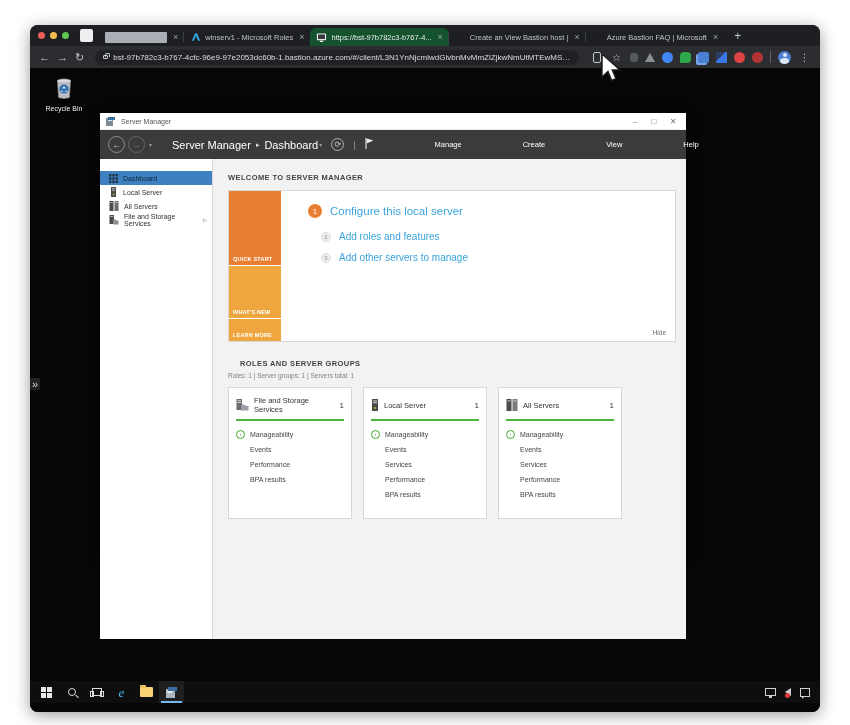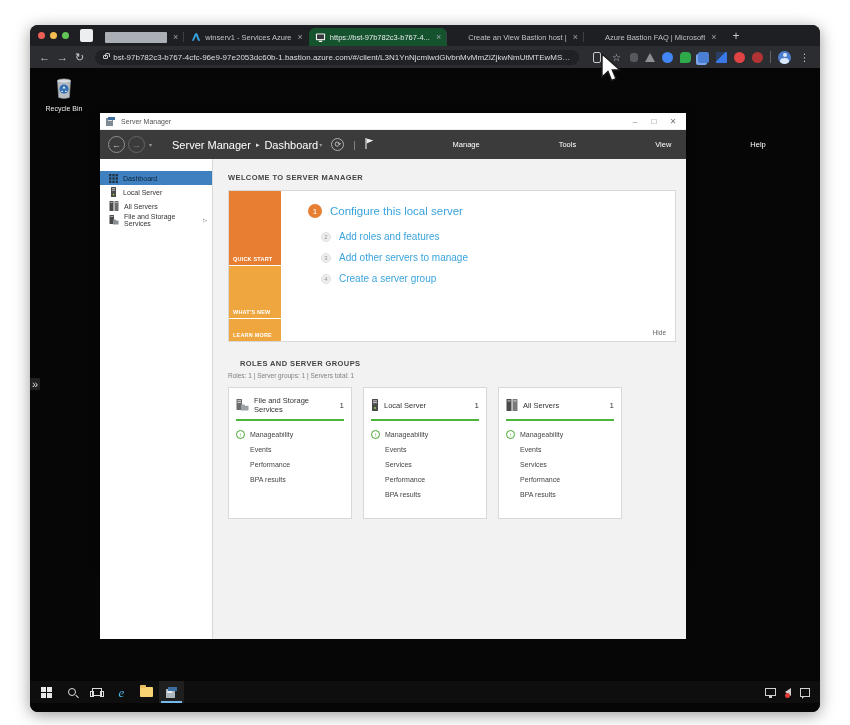--- a/index.html
+++ b/index.html
@@ -67,21 +67,21 @@
           display:flex; align-items:center; justify-content:center; font-size:9px; margin-right:3px; flex:0 0 auto; }
   .circ.dim { border-color:#666; color:#777; }
   .nav-caret { color:#999; font-size:6px; margin:0 0 0 1px; }
   .crumb { margin-left:20px; color:#fff; font-size:11px; display:flex; align-items:center; gap:5px; white-space:nowrap; }
   .crumb .sep { font-size:7px; color:#e0e0e0; }
   .sm-nav-right { margin-left:auto; display:flex; align-items:center; gap:9px; }
   .refresh-circ { width:13px; height:13px; border-radius:50%; border:1px solid #b0b0b0; color:#cfcfcf;
                   font-size:8px; display:flex; align-items:center; justify-content:center; }
   .nav-sep { color:#9a9a9a; font-size:9px; }
   .flag { color:#ededed; font-size:10px; }
-  .sm-menu { color:#ffffff; font-size:7.5px; margin-left:26px;padding-left:44px; }
+  .sm-menu { color:#ffffff; font-size:7.5px; margin-left:8px;padding-left:44px; }
 
   .sm-body { display:flex; height:480px; }
   .sm-side { width:113px; background:#ffffff; border-right:1px solid #d9d9d9; padding-top:12px; flex:0 0 auto; }
   .side-item { height:14px; display:flex; align-items:center; gap:5px; padding:0 5px 0 9px;
                font-size:7px; color:#333; }
   .side-item.selected { background:#3f80c0; color:#0d2438; }
   .side-arrow { margin-left:auto; font-size:5px; color:#555; }
   .sicon { flex:0 0 auto; display:flex; }
 
   .sm-main { flex:1; background:#f2f2f2; padding:14px 10px 0 15px; position:relative; overflow:hidden; }
@@ -167,21 +167,21 @@
         <span class="redacted-block"></span>
         <span class="tclose">×</span>
       </div>
 
       <div class="tab">
         <span class="fav">
           <svg width="10" height="10" viewBox="0 0 12 12">
               <path d="M5 1.5 h2.4 L11 10.5 H8.3 L6.2 4.4 L3.3 10.5 H1 Z" fill="#35a2e0"></path>
             </svg>
         </span>
-        <span class="tab-title">winserv1 - Services Azure</span>
+        <span class="tab-title">winserv1 - Microsoft Roles</span>
         <span class="tclose">×</span>
       </div>
 
       <div class="tab active">
         <span class="fav">
           <svg width="11" height="11" viewBox="0 0 12 12">
               <rect x="1" y="1.5" width="10" height="7.5" rx="1" fill="#f2f2f2"></rect>
               <rect x="2.2" y="2.7" width="7.6" height="5" fill="#36383c"></rect>
               <rect x="4.2" y="9.5" width="3.6" height="1.4" fill="#f2f2f2"></rect>
             </svg>
@@ -280,21 +280,21 @@
             <span class="nav-caret">▾</span>
             <span class="refresh-circ">⟳</span>
             <span class="nav-sep">|</span>
             <span class="flag">
               <svg width="9" height="11" viewBox="0 0 9 11">
                   <path d="M1 0 V11" stroke="#ededed" stroke-width="1.1"></path>
                   <path d="M1.6 0.6 L8.4 2.6 L1.6 5.4 Z" fill="#ededed"></path>
                 </svg>
             </span>
             <span class="sm-menu">Manage</span>
-            <span class="sm-menu">Tools</span>
+            <span class="sm-menu">Create</span>
             <span class="sm-menu">View</span>
             <span class="sm-menu">Help</span>
           </span>
         </div>
 
         <div class="sm-body">
           <div class="sm-side">
             <div class="side-item selected">
               <span class="sicon">
                 <svg width="9" height="9" viewBox="0 0 9 9">
@@ -369,24 +369,20 @@
                   <span class="s1">Configure this local server</span>
                 </div>
                 <div class="step">
                   <span class="n">2</span>
                   <span class="s">Add roles and features</span>
                 </div>
                 <div class="step">
                   <span class="n">3</span>
                   <span class="s">Add other servers to manage</span>
                 </div>
-                <div class="step">
-                  <span class="n">4</span>
-                  <span class="s">Create a server group</span>
-                </div>
               </div>
               <span class="hide-link">Hide</span>
             </div>
 
             <div class="sm-h1 roles-h">ROLES AND SERVER GROUPS</div>
             <div class="roles-summary">Roles: 1  |  Server groups: 1  |  Servers total: 1</div>
 
             <div class="cards">
 
               <div class="card">

